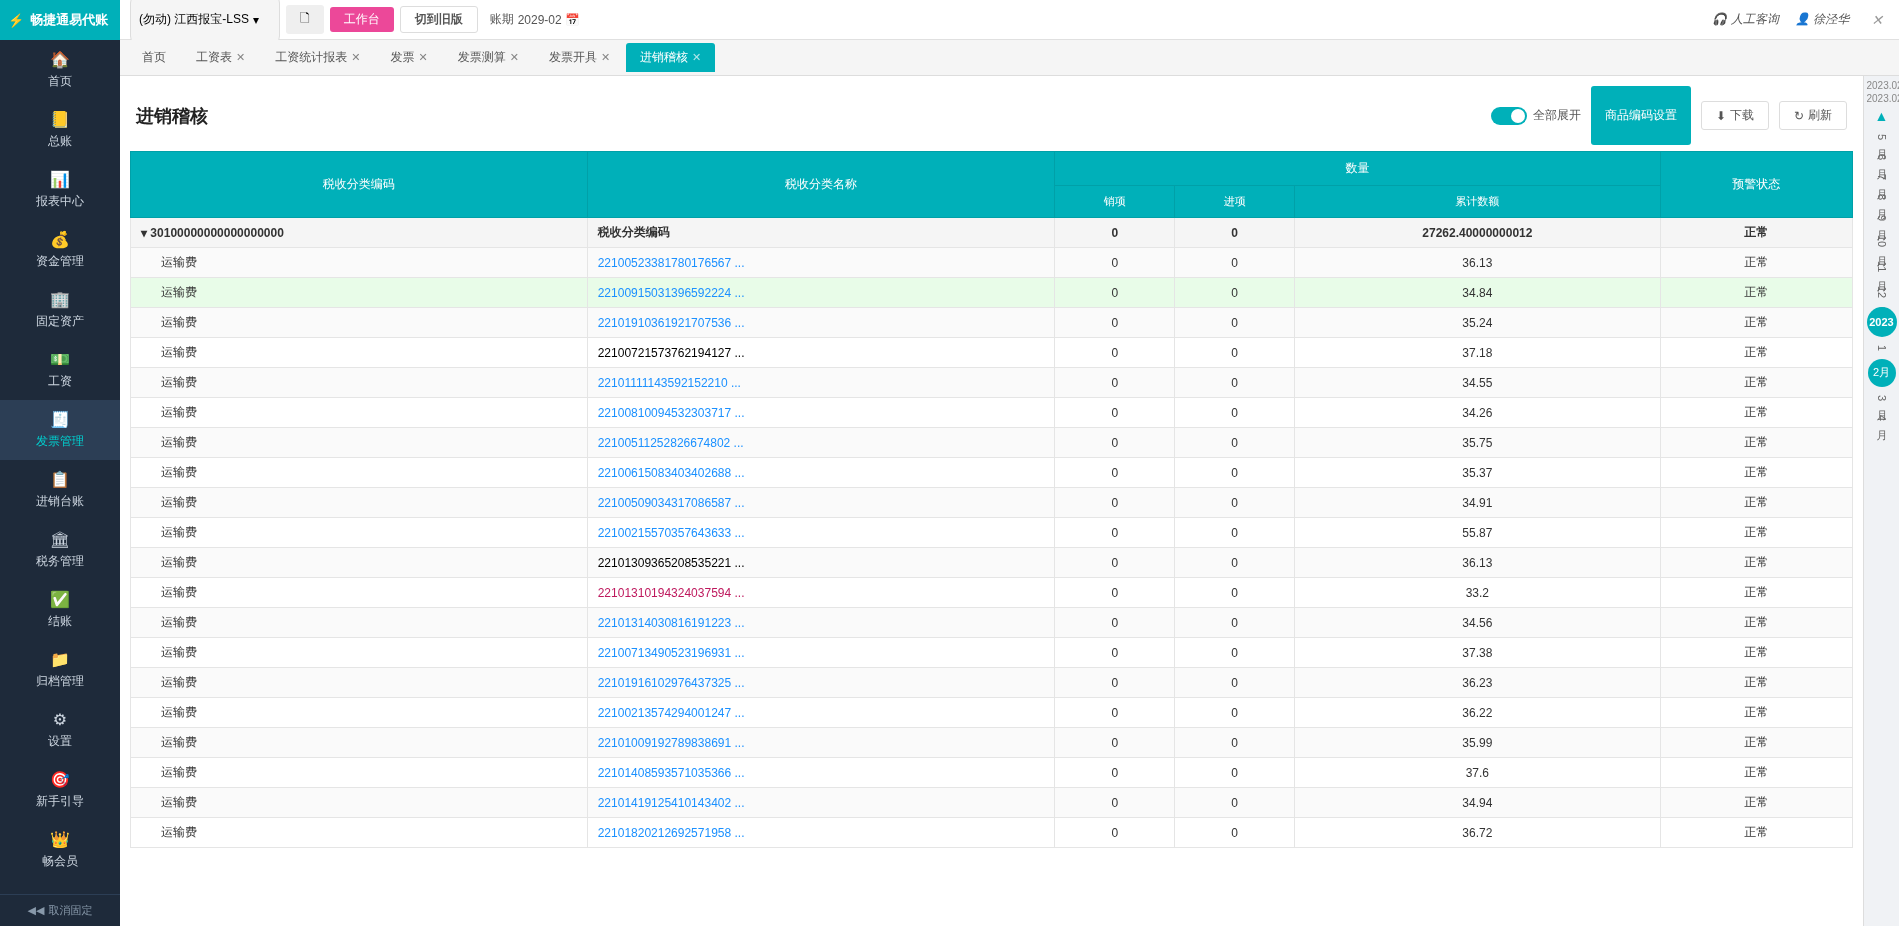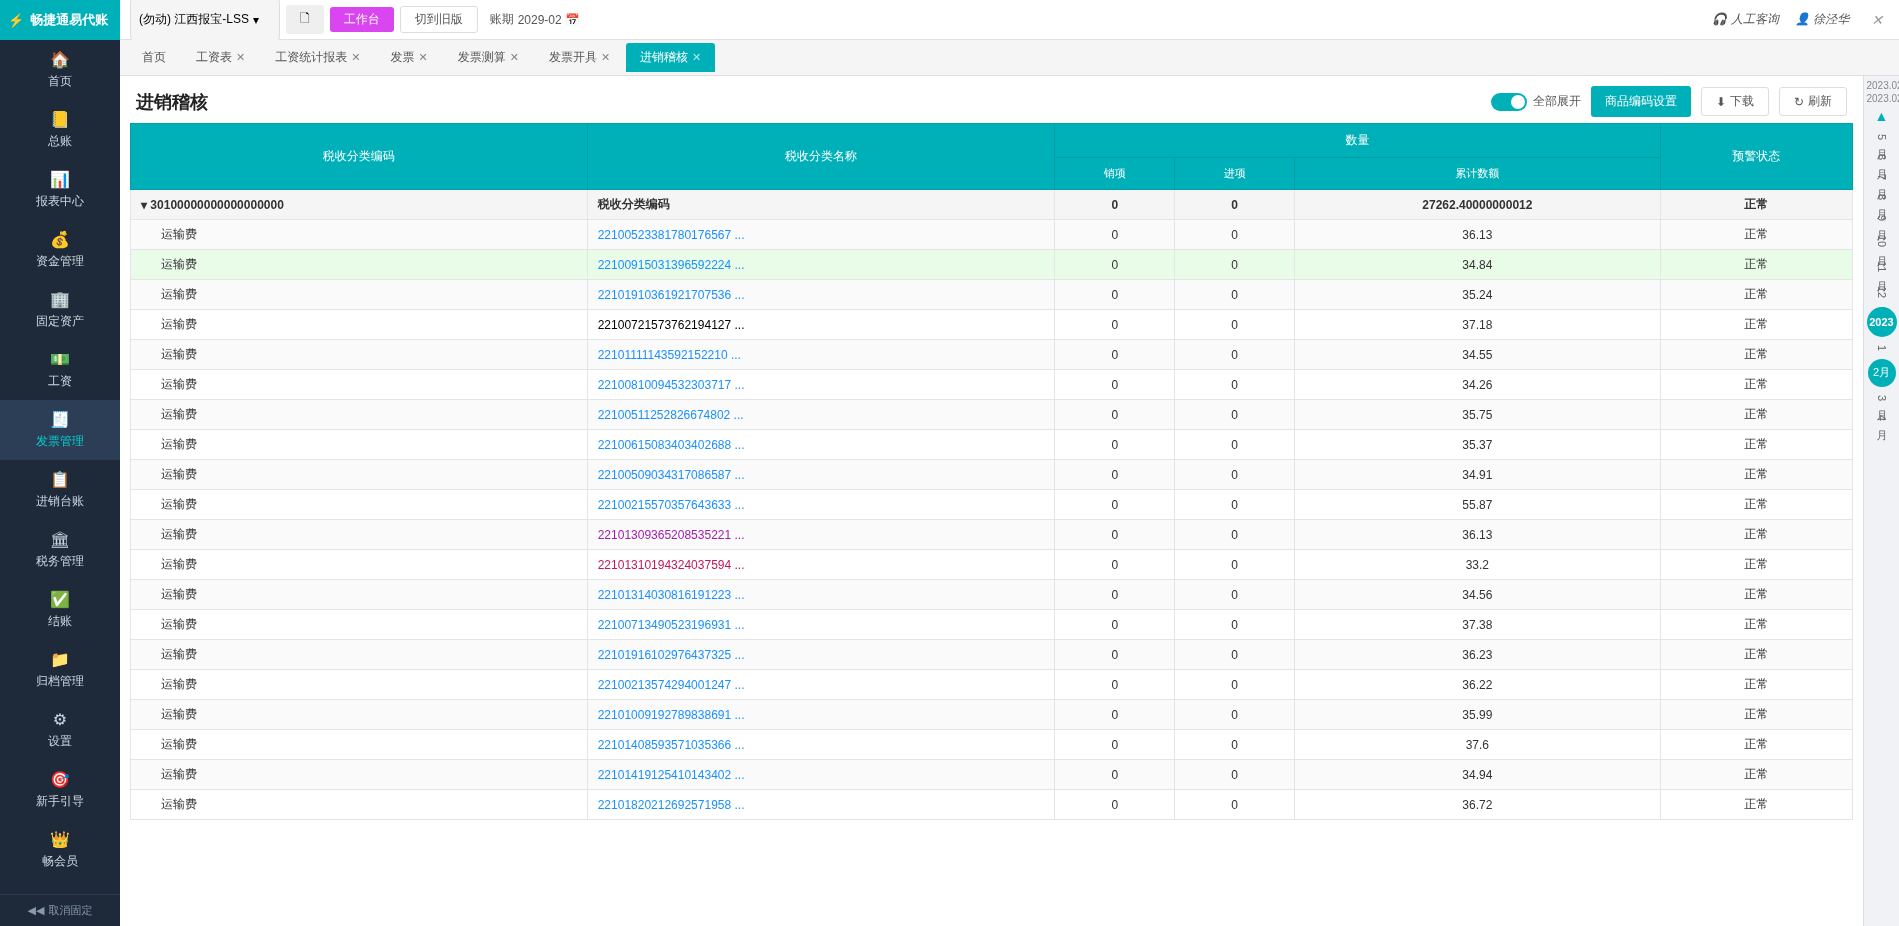--- a/index.html
+++ b/index.html
@@ -83,22 +83,22 @@
       cursor: pointer;
       min-width: 150px;
     }
     .topbar-btn {
       padding: 4px 14px;
       border-radius: 3px;
       border: none;
       cursor: pointer;
       font-size: 12px;
     }
-    .btn-workbench { background: #d946ef; color: #fff; }
-    .btn-switch { background: #fff; border: 1px solid #ddd; color: #555; }
+    .btn-workbench { background: #ec4899; color: #fff; }
+    .btn-switch { background: #fff; border: 1px solid #ddd; color: #555; font-weight: bold; }
     .topbar-period {
       display: flex;
       align-items: center;
       gap: 4px;
       font-size: 12px;
       color: #555;
       margin-left: 6px;
     }
     .topbar-right {
       margin-left: auto;
@@ -197,21 +197,21 @@
       top: 2px;
       width: 14px;
       height: 14px;
       background: #fff;
       border-radius: 50%;
     }
     .btn-settings {
       background: #00b0b9;
       color: #fff;
       border: none;
-      padding: 7px 14px;
+      padding: 21px 14px;
       border-radius: 3px;
       cursor: pointer;
       font-size: 12px;
     }
     .btn-download {
       background: #fff;
       color: #555;
       border: 1px solid #ddd;
       padding: 5px 14px;
       border-radius: 3px;
@@ -584,21 +584,21 @@
               <tr>
           <td style="padding-left:30px">运输费</td>
           <td style="color:#1a90ff;cursor:pointer">22100215570357643633 ...</td>
           <td>0</td>
           <td>0</td>
           <td>55.87</td>
           <td>正常</td>
         </tr>
               <tr>
           <td style="padding-left:30px">运输费</td>
-          <td style="color:#a21caf;cursor:pointer">22101309365208535221 ...</td>
+          <td style="color:#000000;cursor:pointer">22101309365208535221 ...</td>
           <td>0</td>
           <td>0</td>
           <td>36.13</td>
           <td>正常</td>
         </tr>
               <tr>
           <td style="padding-left:30px">运输费</td>
           <td style="color:#be185d;cursor:pointer">22101310194324037594 ...</td>
           <td>0</td>
           <td>0</td>

